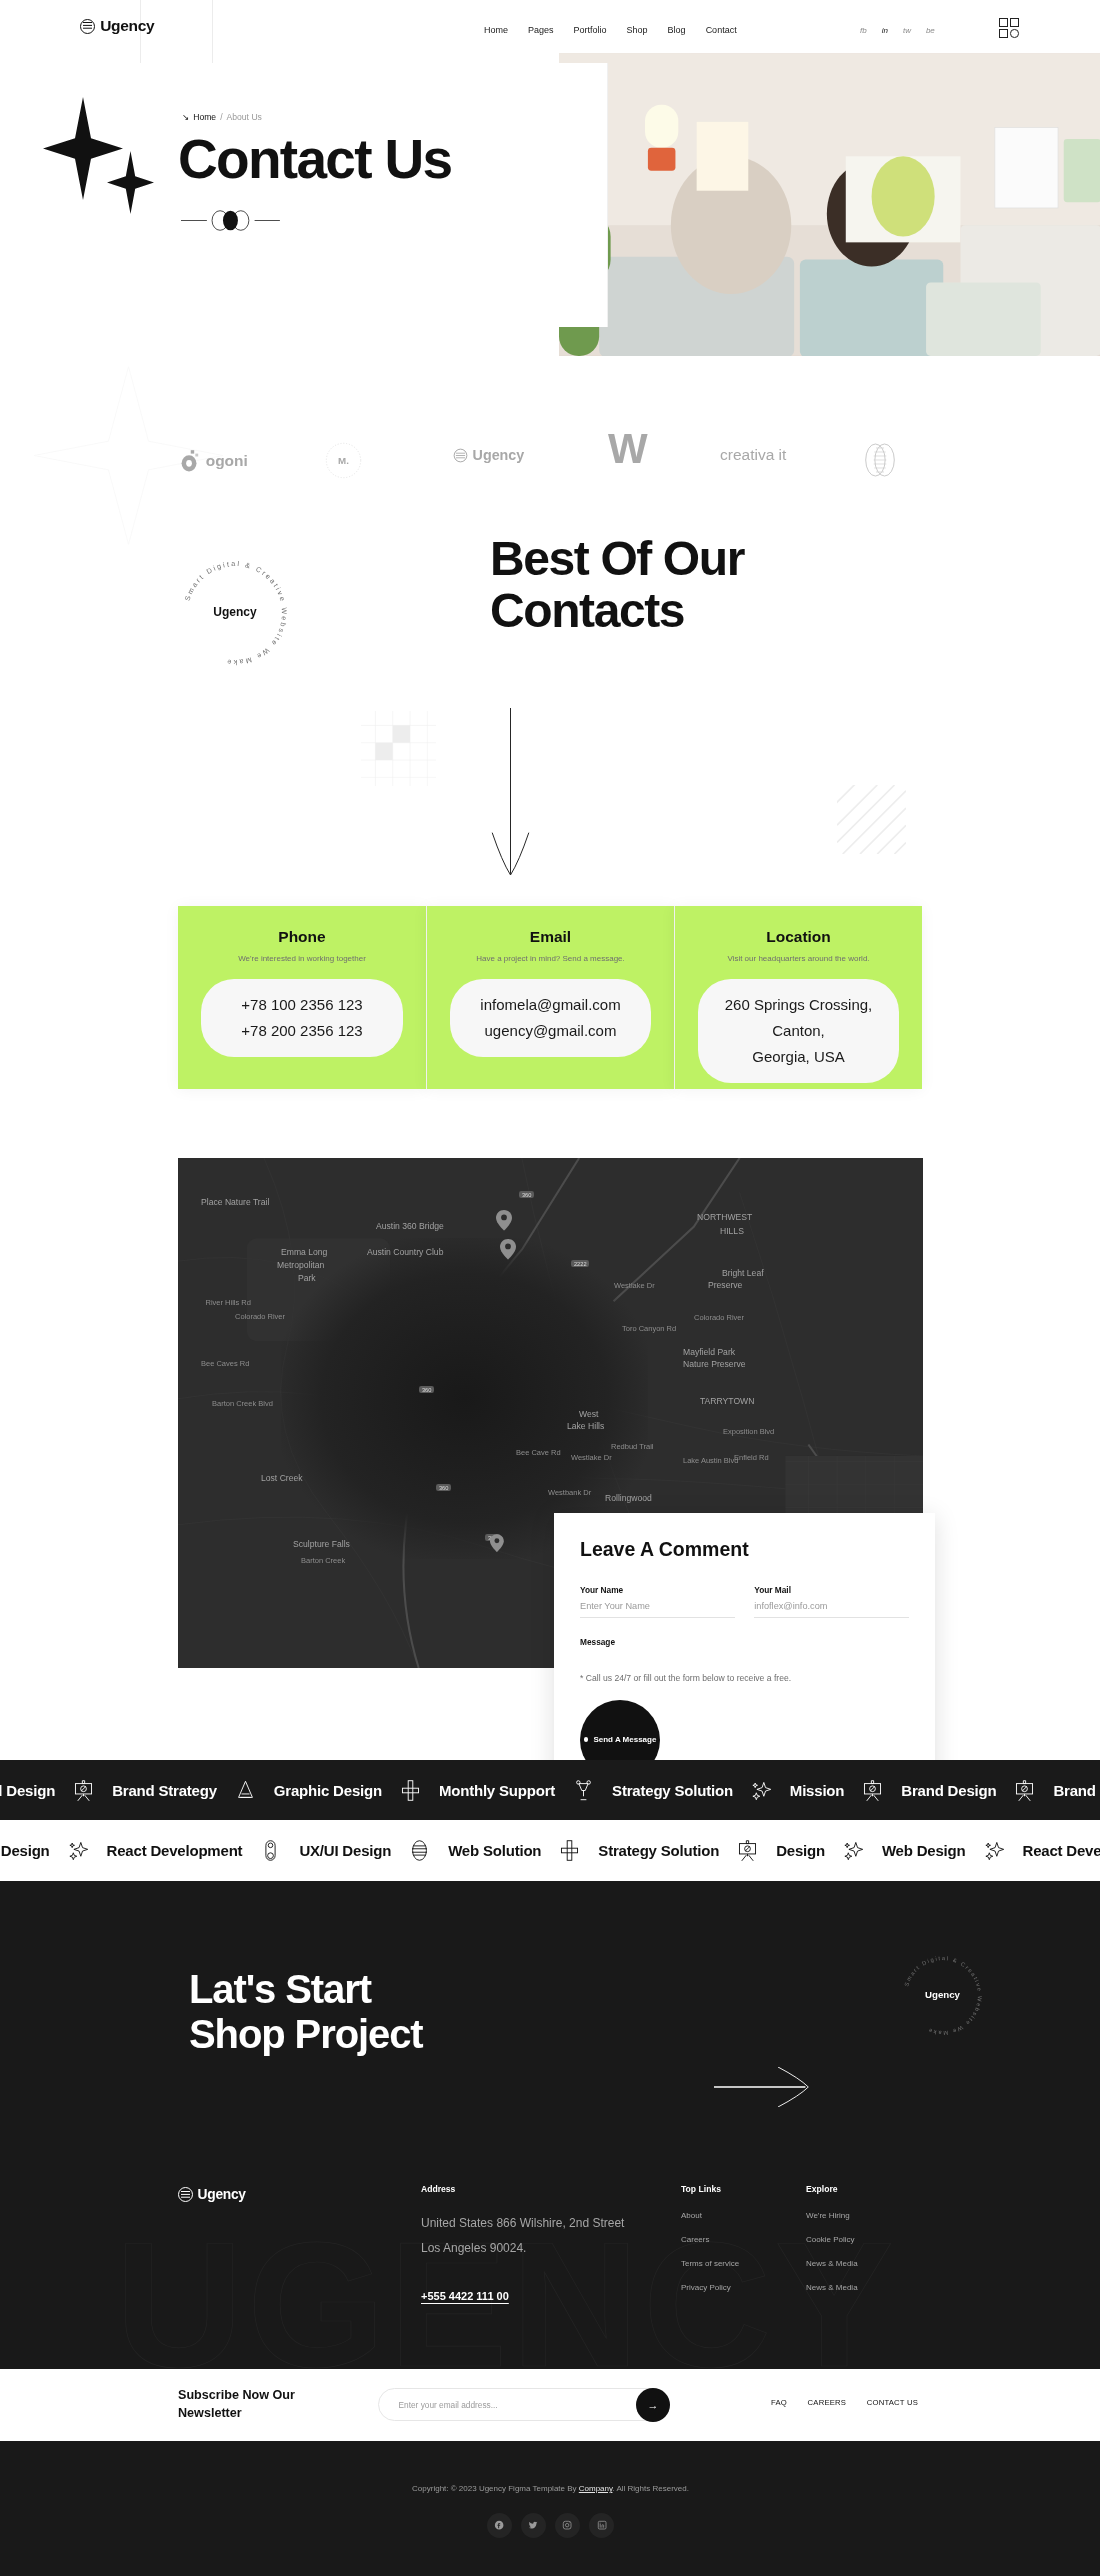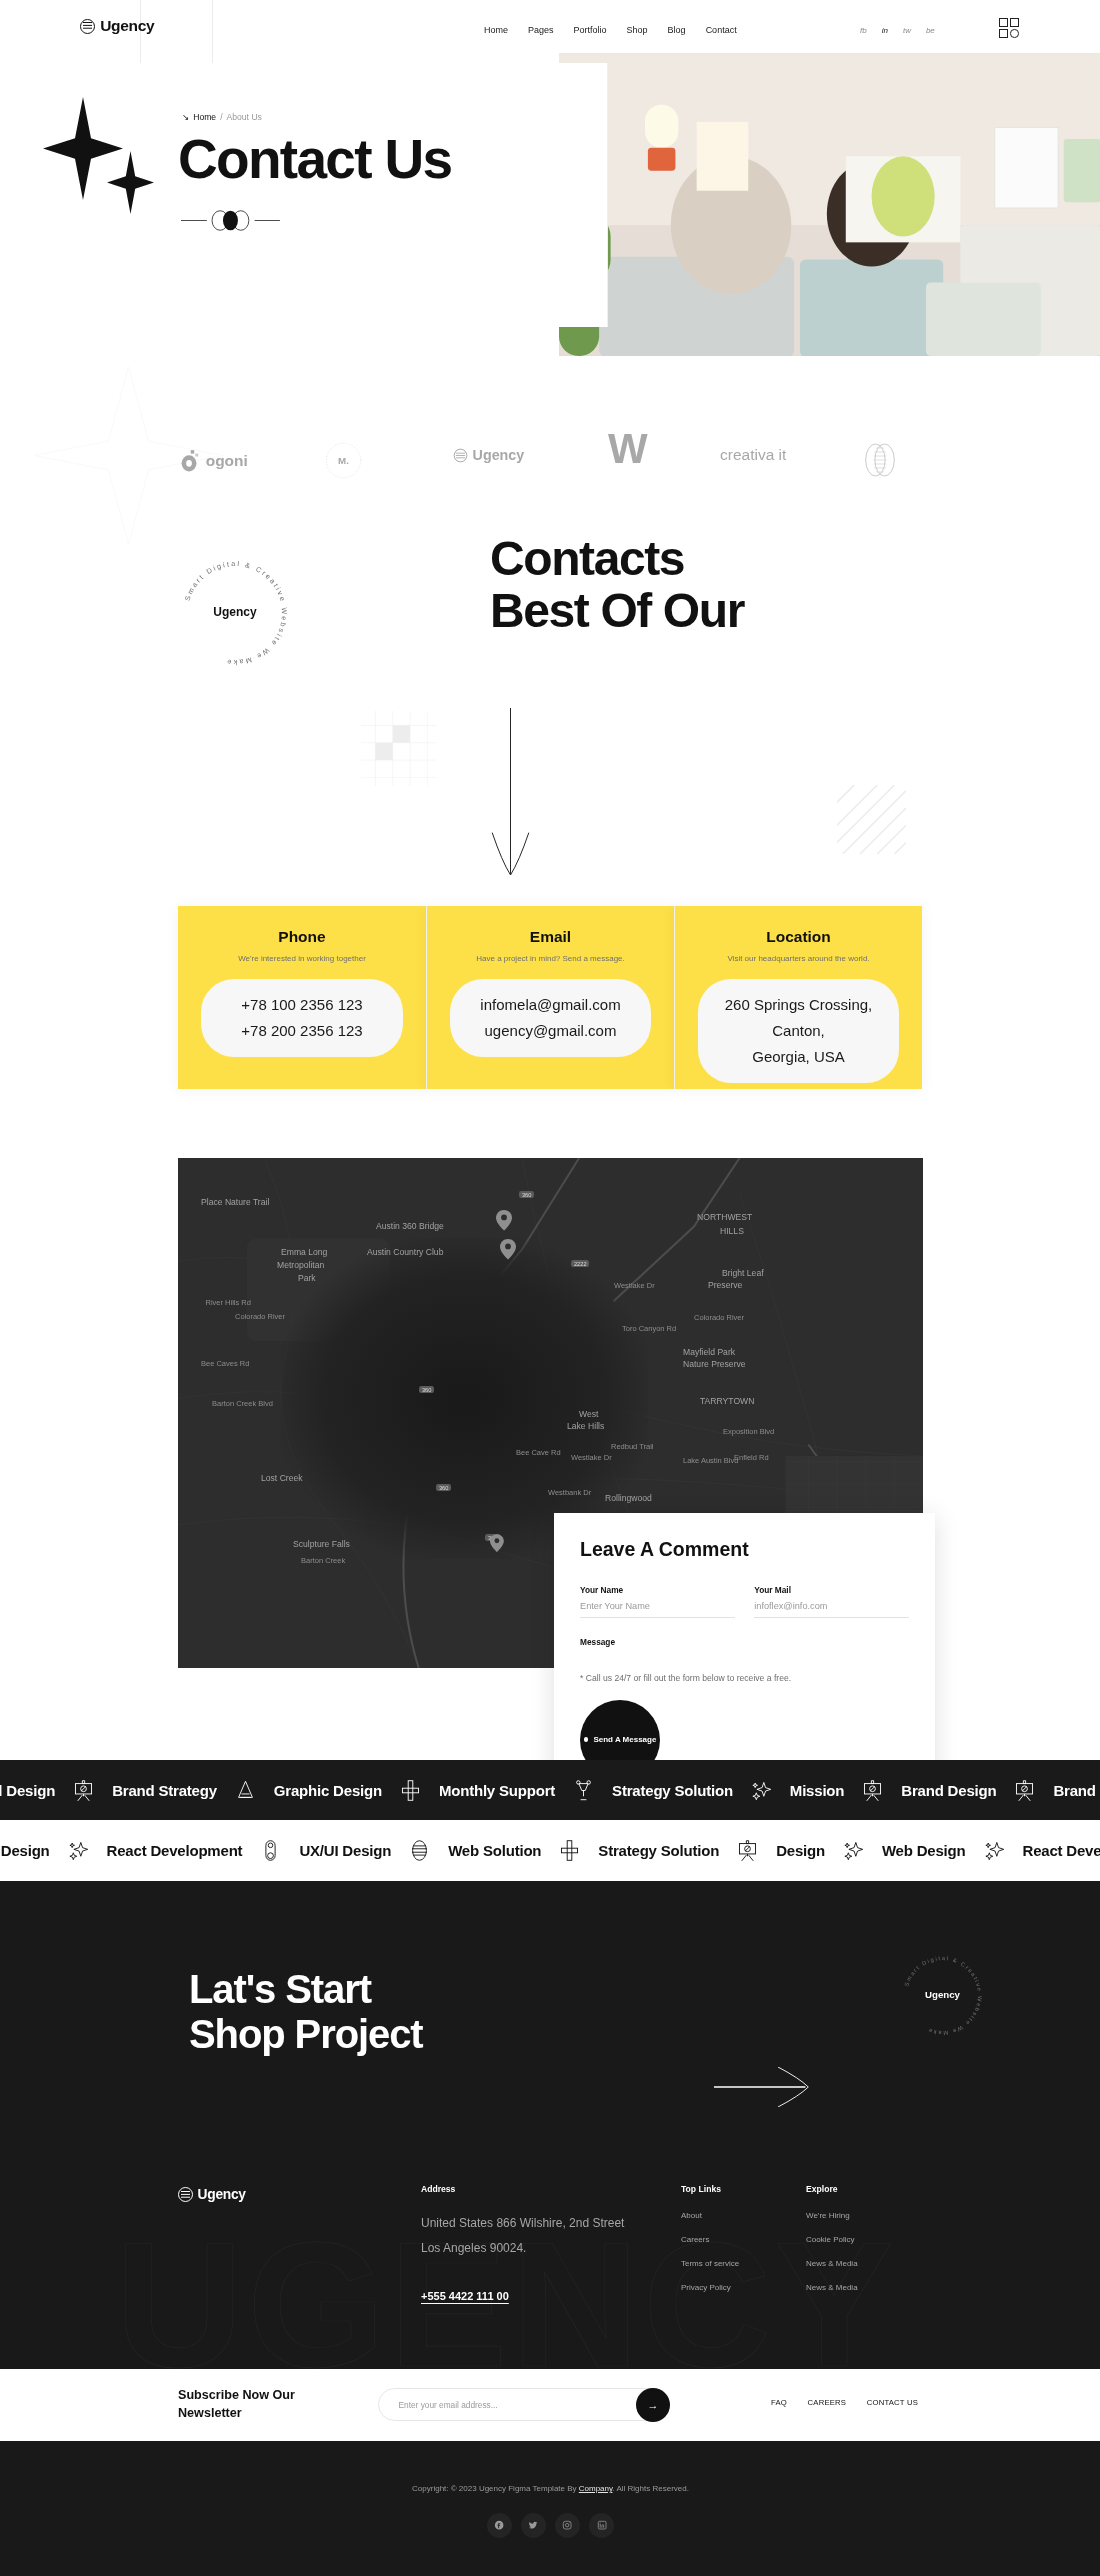--- a/index.html
+++ b/index.html
@@ -60,21 +60,21 @@
     font-size:12px; font-weight:700; }
   #best-title { left:490px; top:0px; font-size:48px; font-weight:700; line-height:1.08;
     letter-spacing:-1.4px; }
   #deco-grid { left:361px; top:711px; width:75px; height:75px; }
   #deco-arrow { left:476px; top:708px; width:69px; height:183px; }
   #deco-stripes { left:837px; top:785px; width:69px; height:69px; }
 
   
   #cards { left:178px; top:906px; width:745px; height:183px; display:flex; }
   .card { width:248px; padding:22px 23px 23px; text-align:center;
-    background:#fde047; box-shadow:0 1.1px 15px rgba(0,0,0,.055); }
+    background:#bef264; box-shadow:0 1.1px 15px rgba(0,0,0,.055); }
   .card + .card { border-left:0.6px solid #f0f0f0; }
   .card h3 { font-size:15.5px; font-weight:700; margin-bottom:8px; }
   .card .sub { font-size:8px; color:#6f6f6f; margin-bottom:16px; }
   .card .pill { background:#f7f7f7; border-radius:33px; padding:12.6px 10.3px;
     font-size:15px; line-height:1.75; color:#1a1a1a; }
 
   
   #mapsec { left:178px; top:1158px; width:745px; height:510px; }
   #map { left:0; top:0; width:745px; height:510px; background:#2b2b2b; overflow:hidden; }
   #map .mglow { position:absolute; left:103px; top:80px; width:367px; height:321px;
@@ -296,22 +296,22 @@
           <path id="ringPath" d="M110,110 m-82,0 a82,82 0 1,1 164,0 a82,82 0 1,1 -164,0"></path>
         </defs>
       <text font-size="12.5" fill="#6f6f6f" letter-spacing="3.6">
         <textPath href="#ringPath" startOffset="4%">Smart Digital &amp; Creative Website We Make</textPath>
       </text>
     </svg>
     <div class="bc-center">Ugency</div>
   </div>
 
   <div class="abs" id="best-title">
+    <div>Best Of Our</div>
     <div>Contacts</div>
-    <div>Best Of Our</div>
   </div>
 </div>
 
 <div class="abs" id="deco-grid">
   <svg width="75" height="75" viewBox="0 0 130 130">
     <g stroke="#efefef" stroke-width="1">
       <path d="M0 25h130M0 55h130M0 85h130M0 115h130M25 0v130M55 0v130M85 0v130M115 0v130"></path>
     </g>
     <rect x="55" y="25" width="30" height="30" fill="#ededed"></rect>
     <rect x="25" y="55" width="30" height="30" fill="#ededed"></rect>

